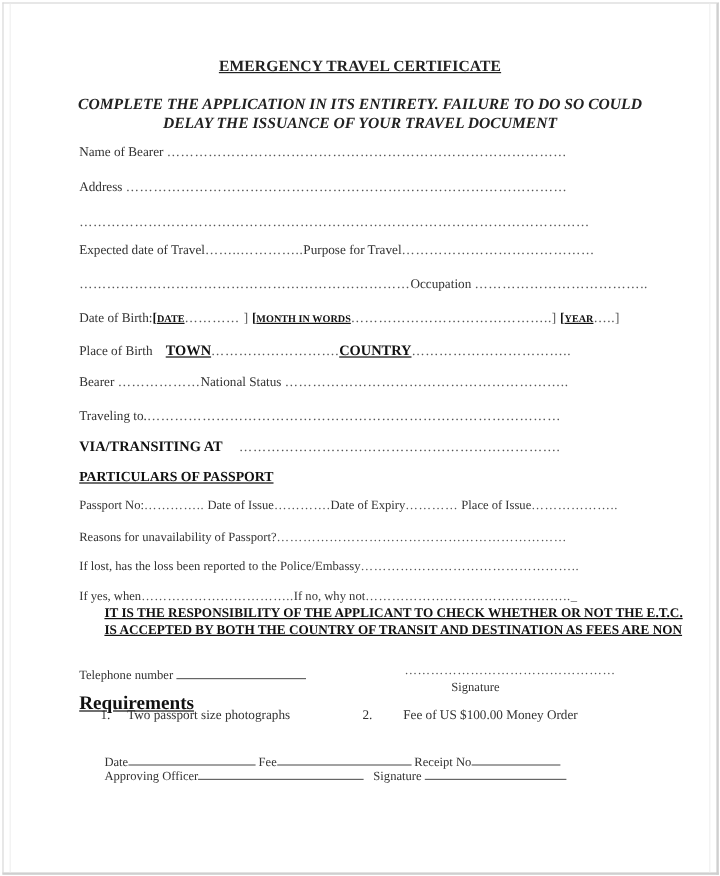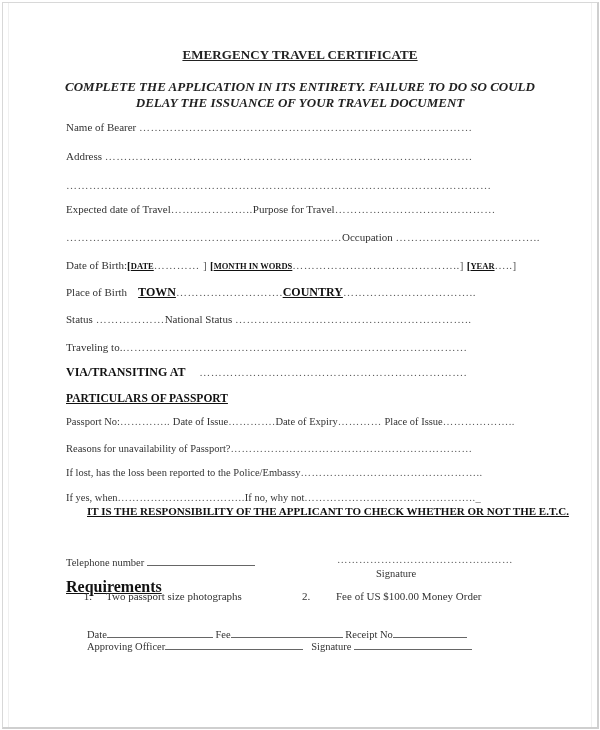--- a/index.html
+++ b/index.html
@@ -62,21 +62,21 @@
   <span class="b">[</span><span class="sc">MONTH IN WORDS</span><span class="dots">……………………………………..]</span>
   <span class="b">[</span><span class="sc">YEAR</span><span class="dots">…..]</span>
 </div>
 
 <div class="abs row" style="top:285px;">
   <span>Place of Birth</span>&nbsp;&nbsp;&nbsp;
   <span class="b u" style="font-size:12px;">TOWN</span><span class="dots">……………………….</span><span class="b u" style="font-size:12px;">COUNTRY</span><span class="dots">……………………………..</span>
 </div>
 
 <div class="abs row" style="top:313px;">
-  <span>Status</span>
+  <span>Bearer</span>
   <span class="dots">………………</span><span>National Status</span>
   <span class="dots">……………………………………………………..</span>
 </div>
 
 <div class="abs row" style="top:341px;">
   <span>Traveling to.</span><span class="dots">………………………………………………………………………………</span>
 </div>
 
 <div class="abs row" style="top:365px;">
   <span class="head-strong">VIA/TRANSITING AT</span>&nbsp;&nbsp;&nbsp;&nbsp;
@@ -100,20 +100,21 @@
 <div class="abs row small" style="top:467px;">
   <span>If lost, has the loss been reported to the Police/Embassy</span><span class="dots">…………………………………………..</span>
 </div>
 
 <div class="abs row small" style="top:492px;">
   <span>If yes, when</span><span class="dots">……………………………..</span><span>If no, why not</span><span class="dots">……………………………………….._</span>
 </div>
 
 <div class="abs notice" style="top:504px;">
   <div>IT IS THE RESPONSIBILITY OF THE APPLICANT TO CHECK WHETHER OR NOT THE E.T.C.</div>
+  <div>IS ACCEPTED BY BOTH THE COUNTRY OF TRANSIT AND DESTINATION AS FEES ARE NON</div>
 </div>
 
 <div class="abs row small" style="top:556px;">
   <span>Telephone number</span>
   <span class="line" style="width:108px;"></span>
 </div>
 <div class="abs small dots" style="top:554px; left:337px;">…………………………………………</div>
 <div class="abs small" style="top:568px; left:376px; color:#333;">Signature</div>
 
 <div class="abs b u" style="top:578px; left:66px; font-size:16px;">Requirements</div>

